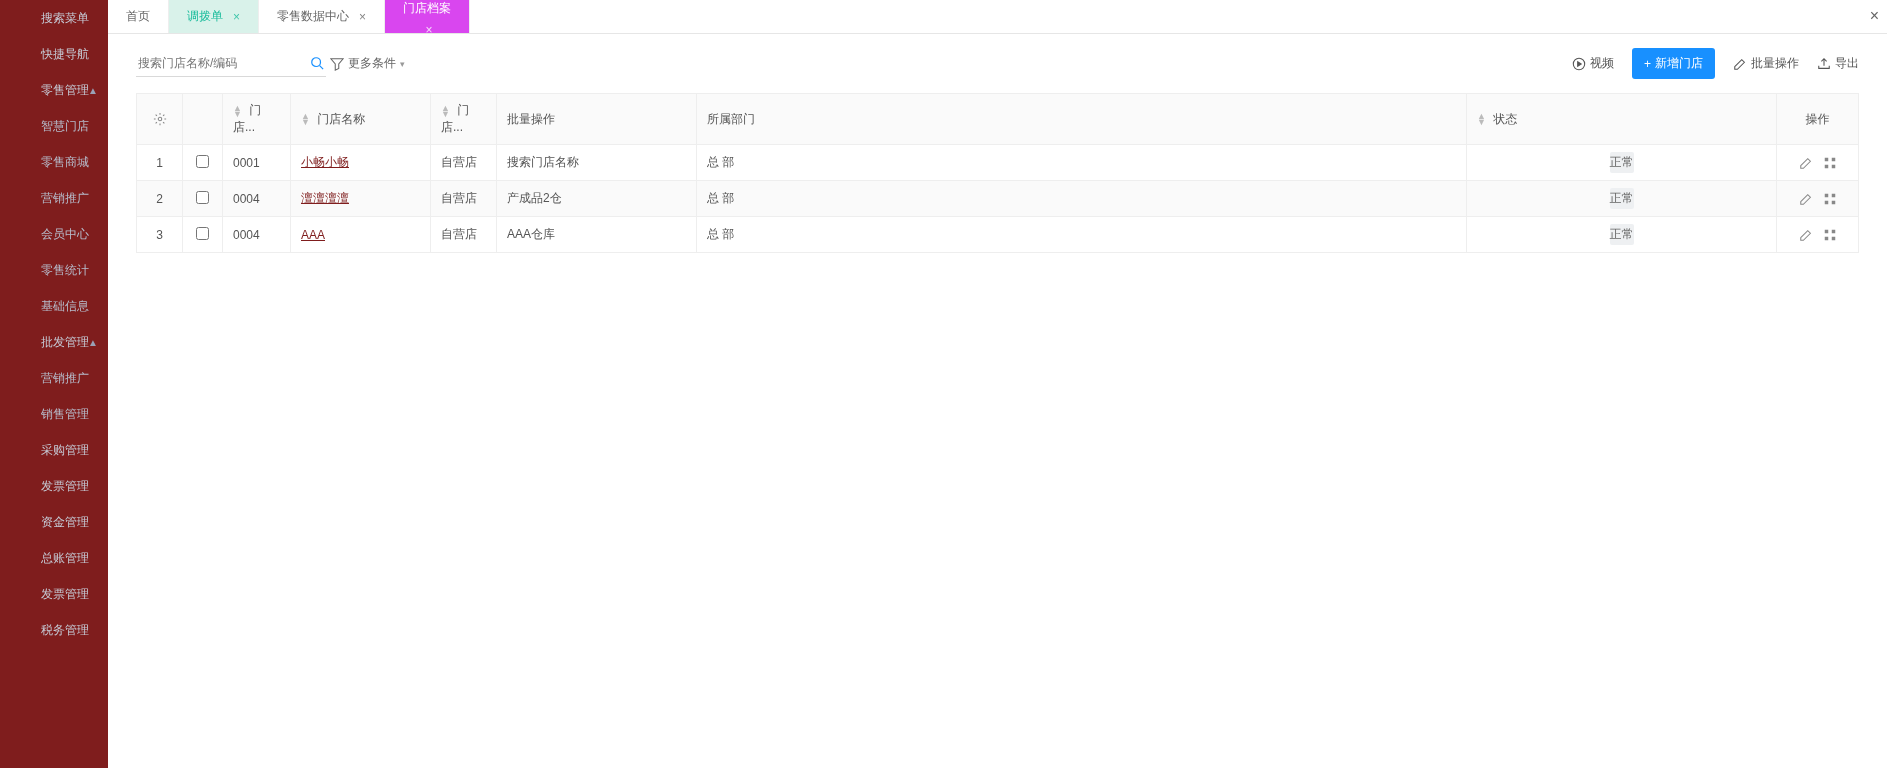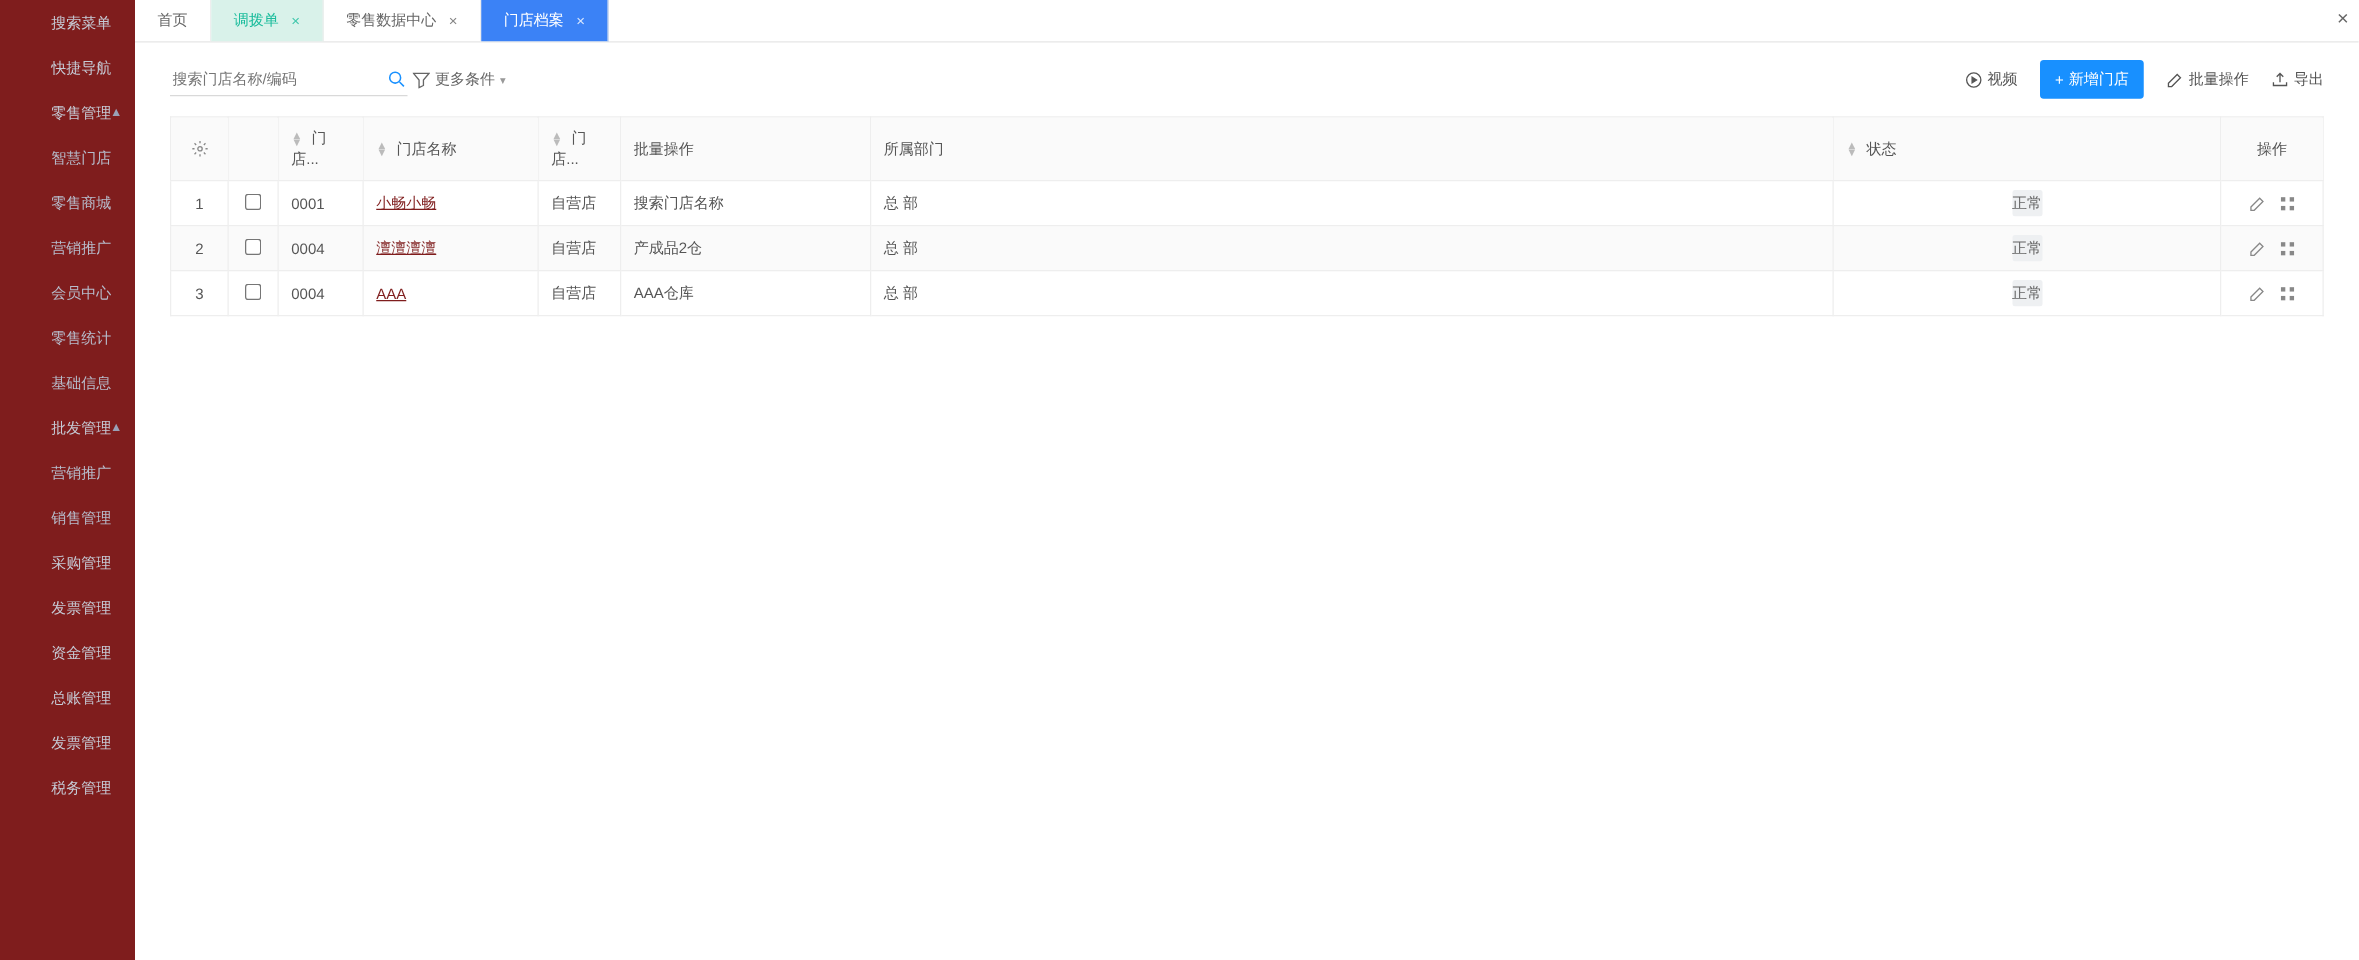--- a/index.html
+++ b/index.html
@@ -13,21 +13,21 @@
 .sidebar-item.sub { font-size: 12px; color: #b7bdcc; }
 .sidebar-item .carets { position: absolute; right: 10px; font-size: 10px; color: #9aa1b6; }
 
 
 .main { flex: 1; display: flex; flex-direction: column; }
 
 
 .tabbar { height: 34px; background: #fff; border-bottom: 1px solid #e6e6e6; display: flex; align-items: stretch; position: relative; }
 .tab { padding: 0 18px; display: flex; align-items: center; gap: 6px; font-size: 12px; color: #666; cursor: pointer; border-right: 1px solid #eee; }
 .tab.shadow { background: #d9f2ea; color: #1abc9c; }
-.tab.active { background: #3b82f6; color: #fff; }
+.tab.active { background: #d946ef; color: #fff; flex-direction: column; }
 .tab .x { margin-left: 4px; font-size: 12px; opacity: .8; }
 .tabbar .global-close { position: absolute; right: 8px; top: 7px; cursor: pointer; font-size: 16px; color: #666; }
 
 
 .toolbar { display: flex; align-items: center; padding: 14px 28px; gap: 4px; }
 .searchbox { position: relative; width: 190px; border-bottom: 1px solid #d9d9d9; display: flex; align-items: center; }
 .searchbox input { border: none; outline: none; width: 100%; padding: 6px 24px 6px 2px; font-size: 12px; background: transparent; }
 .searchbox .mag { position: absolute; right: 2px; color: #1890ff; }
 .more-filter { display: flex; align-items: center; gap: 4px; color: #666; cursor: pointer; }
 .toolbar-right { margin-left: auto; display: flex; align-items: center; gap: 18px; }

